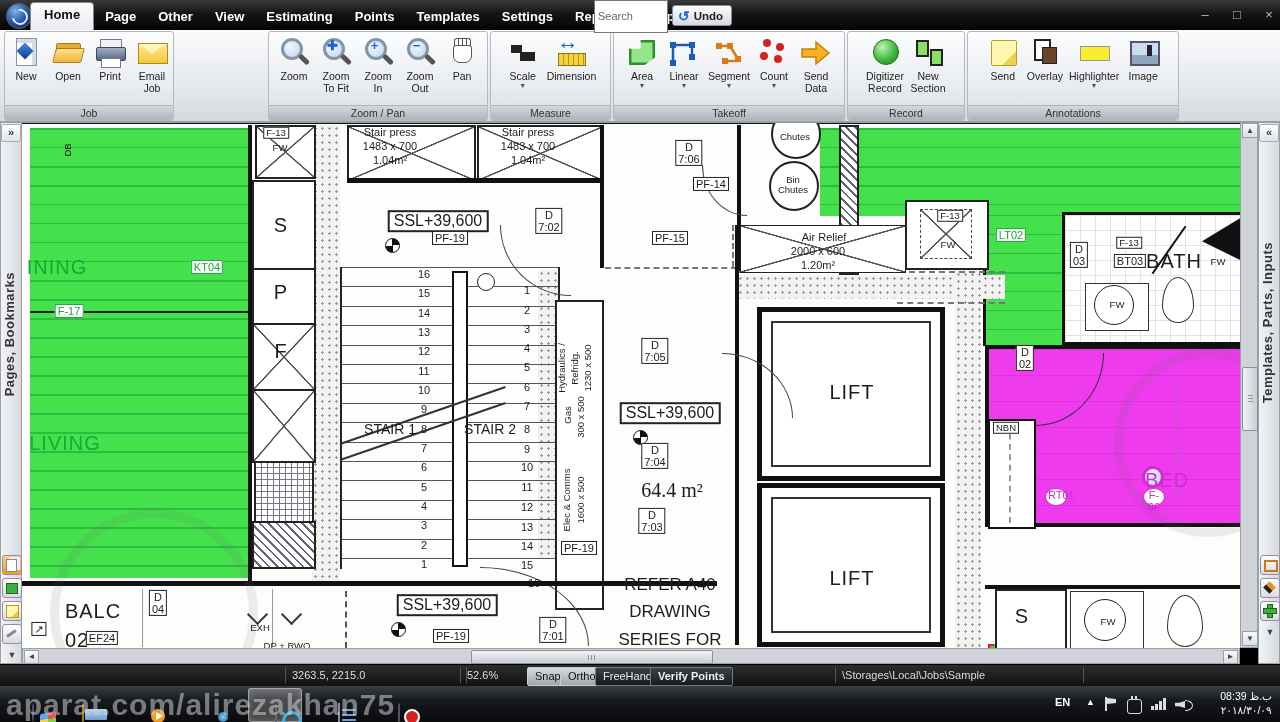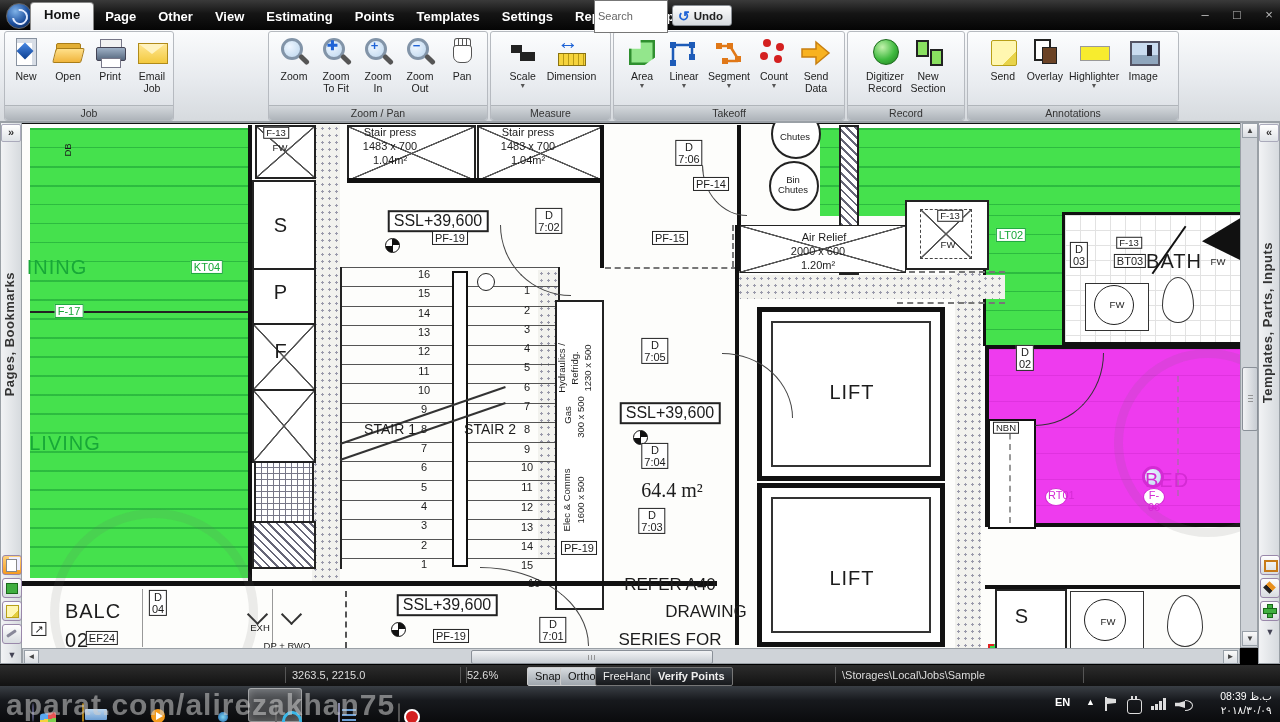--- a/index.html
+++ b/index.html
@@ -644,21 +644,21 @@
 7:03</div>
     <div class="plbl big" style="left: 830px; top: 271px;">LIFT</div>
     <div class="plbl big" style="left: 830px; top: 457px;">LIFT</div>
     <div class="plbl bx" style="left: 1003px; top: 237px;">D
 02</div>
     <div class="plbl bx sm" style="left: 984px; top: 307px;">NBN</div>
     <div class="plbl big mag" style="left: 1131px; top: 356px;">BED 1</div>
     <div class="plbl bx mag" style="left: 1034px; top: 376px;">RT01</div>
     <div class="plbl bx mag" style="left: 1132px; top: 376px;">F-06</div>
     <div class="plbl md2" style="left: 648px; top: 464px;">REFER A40</div>
-    <div class="plbl md2" style="left: 648px; top: 491px; margin-left: 36px;">DRAWING</div>
+    <div class="plbl md2" style="left: 648px; top: 491px;">DRAWING</div>
     <div class="plbl md2" style="left: 648px; top: 519px;">SERIES FOR</div>
     <div class="plbl bx lg" style="left: 425px; top: 484px;">SSL+39,600</div>
     <div class="plbl bx" style="left: 429px; top: 515px;">PF-19</div>
     <div class="plbl bx" style="left: 531px; top: 509px;">D
 7:01</div>
     <div class="plbl big" style="left: 71px; top: 490px;">BALC</div>
     <div class="plbl big" style="left: 55px; top: 519px;">02</div>
     <div class="plbl bx" style="left: 80px; top: 517px;">EF24</div>
     <div class="plbl bx" style="left: 136px; top: 482px;">D
 04</div>

